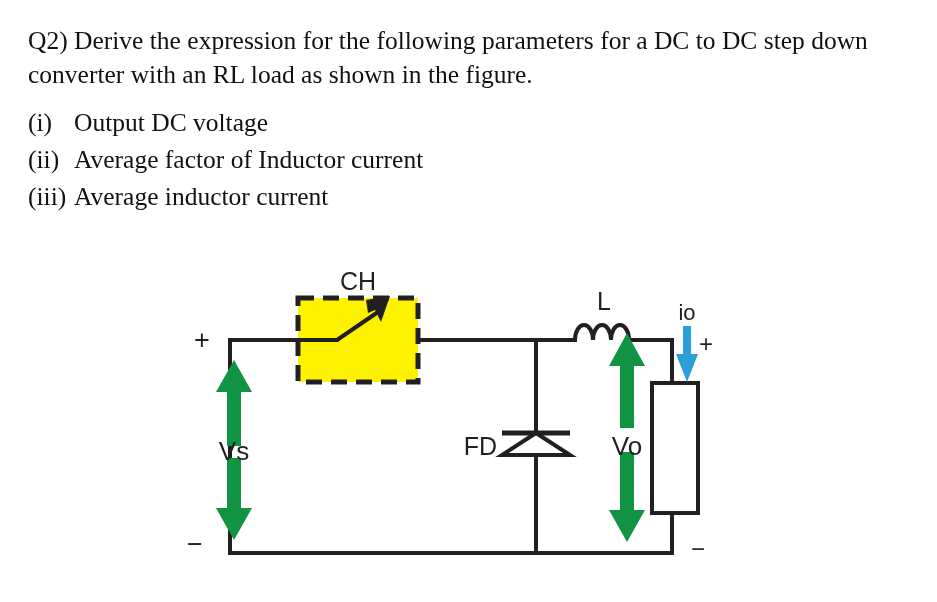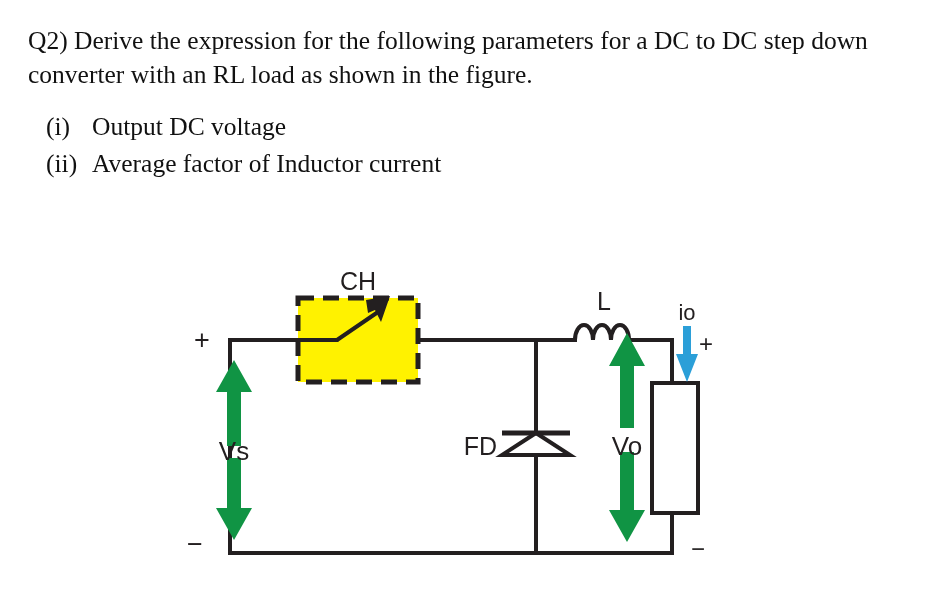--- a/index.html
+++ b/index.html
@@ -25,21 +25,21 @@
   }
   .q-intro {
     font-family: "Liberation Serif", "DejaVu Serif", serif;
     font-size: 25.5px;
     line-height: 1.32;
     color: #111111;
     margin: 0 0 14px 0;
     width: 862px;
   }
   .q-list {
-    margin: 18px;
+    margin: 0;
     padding: 0;
     list-style: none;
   }
   .q-item {
     font-family: "Liberation Serif", "DejaVu Serif", serif;
     font-size: 25.5px;
     line-height: 1.44;
     color: #111111;
     display: block;
     white-space: pre;
@@ -66,20 +66,21 @@
   }
 </style>
 </head>
 <body>
 
 <div id="question-block">
   <p class="q-intro">Q2) Derive the expression for the following parameters for a DC to DC step down converter with an RL load as shown in the figure.</p>
   <div class="q-list">
     <div class="q-item"><span class="q-marker">(i)</span><span>Output DC voltage</span></div>
     <div class="q-item"><span class="q-marker">(ii)</span><span>Average factor of Inductor current</span></div>
+    <div class="q-item"><span class="q-marker">(iii)</span><span>Average inductor current</span></div>
   </div>
 </div>
 
 <div id="circuit-figure">
 <svg id="circuit-svg" width="937" height="352" viewBox="0 0 937 352" xmlns="http://www.w3.org/2000/svg">
 
   <g stroke="#231f20" stroke-width="4" fill="none" stroke-linecap="square">
 
     <line x1="230" y1="90" x2="298" y2="90"></line>
 

